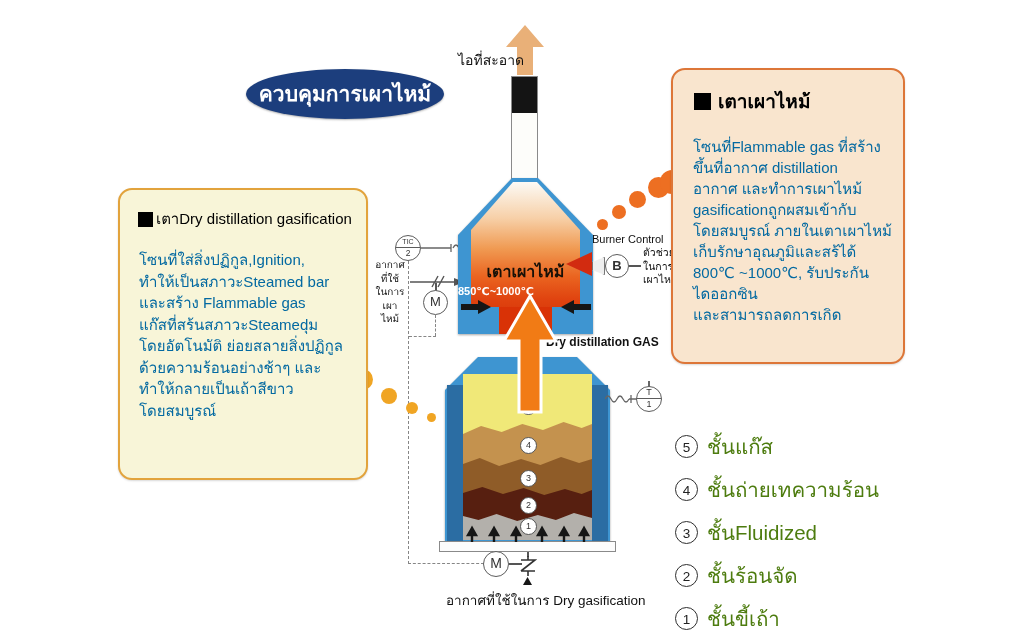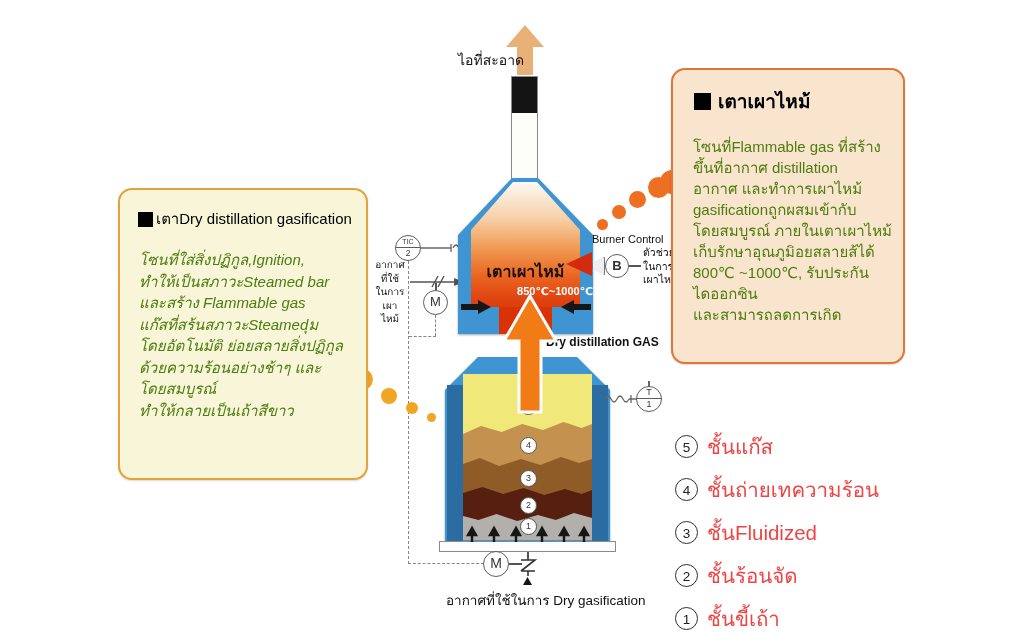--- a/index.html
+++ b/index.html
@@ -8,40 +8,40 @@
   .abs{position:absolute;}
   
   .title-oval{left:246px;top:69px;width:198px;height:50px;background:#1c3e7d;border-radius:50%;
     color:#fff;font-size:21px;font-weight:bold;text-align:center;line-height:50px;box-shadow:0 1px 2px rgba(0,0,0,.3);}
   
   .panel{border-radius:14px;z-index:5;box-shadow:0 1px 2px rgba(0,0,0,.15);}
   .panel-left{left:118px;top:188px;width:246px;height:288px;background:#f8f5d8;border:2px solid #e2a33c;}
   .panel-right{left:671px;top:68px;width:230px;height:292px;background:#f9e5ce;border:2px solid #dd7638;}
   .panel-head{position:absolute;display:flex;align-items:center;color:#000;}
   .sq{display:inline-block;background:#000;margin-right:3px;flex:none;}
-  .p-body{position:absolute;color:#4d7c0f;}
+  .p-body{position:absolute;color:#0369a1;}
   .p-body div{white-space:nowrap;}
   
   .dot{border-radius:50%;z-index:1;}
   .dot-gold{background:#f0a524;}
   .dot-orange{background:#ed6f22;}
   
   .chimney{left:511px;top:76px;width:27px;height:110px;background:#fdfdfa;border:1.5px solid #8a8a8a;box-sizing:border-box;z-index:2;}
   .chimney-cap{position:absolute;left:0;top:0;width:100%;height:36px;background:#141414;}
   
   .furnace-top{left:458px;top:178px;width:135px;height:156px;z-index:2;filter:drop-shadow(0 1px 1px rgba(0,0,0,.35));}
   .ft-outer{position:absolute;left:0;top:0;width:135px;height:156px;background:#3e95d1;
     clip-path:polygon(54px 0,80px 0,135px 57px,135px 156px,0 156px,0 57px);}
   .ft-inner{position:absolute;left:13px;top:4px;width:109px;height:139px;
     clip-path:polygon(42px 0,66px 0,109px 48px,109px 139px,0 139px,0 48px);
     background:linear-gradient(#fcfaf5 0%,#f7d0a8 26%,#f09a52 48%,#ea6420 68%,#e04410 84%,#d63508 100%);}
   .ft-step{position:absolute;width:29px;height:14px;background:#3e95d1;top:129px;}
   .ft-throat{position:absolute;left:41px;top:129px;width:53px;height:27px;background:#d93206;}
   .ft-name{position:absolute;left:0;top:81px;width:135px;text-align:center;font-size:16px;font-weight:bold;color:#161007;}
-  .ft-temp{position:absolute;left:0;top:107px;width:135px;text-align:right;font-size:11px;font-weight:bold;color:#ffffff;}
+  .ft-temp{position:absolute;left:0;top:107px;width:135px;text-align:left;font-size:11px;font-weight:bold;color:#ffffff;}
   
   .furnace-bot{left:445px;top:357px;width:165px;height:185px;z-index:2;filter:drop-shadow(0 1px 1px rgba(0,0,0,.35));}
   .fb-outer{position:absolute;left:0;top:0;width:165px;height:185px;background:#3e95d1;
     clip-path:polygon(33px 0,132px 0,165px 33px,165px 185px,0 185px,0 33px);}
   .fb-col{position:absolute;top:28px;width:16px;height:157px;background:#2b6da3;}
   .fb-int{position:absolute;left:18px;top:17px;width:129px;height:166px;overflow:hidden;background:#f0e878;}
   .layer{position:absolute;left:0;width:129px;}
   .fb-name{position:absolute;left:18px;top:23px;width:129px;text-align:center;font-size:10.5px;color:#1a1a1a;}
   .numc{position:absolute;width:15px;height:15px;border:1px solid #555;border-radius:50%;background:#fff;
     font-size:9px;color:#333;text-align:center;line-height:15px;z-index:3;}
@@ -56,68 +56,69 @@
   .solidv{background:#555;width:1.5px;}
   
   .nozzle{left:566px;top:252px;width:0;height:0;border-right:26px solid #d22b10;border-top:12px solid transparent;border-bottom:12px solid transparent;z-index:3;}
   .cone{left:592px;top:257px;width:13px;height:18px;background:#eeeeee;border:1px solid #777;box-sizing:border-box;
     clip-path:polygon(0 28%,100% 0,100% 100%,0 72%);z-index:3;}
   
   .legend{left:675px;top:430px;z-index:4;}
   .leg-row{display:flex;align-items:center;margin-bottom:10px;}
   .leg-circ{width:23px;height:23px;border:1.5px solid #2e2e2e;border-radius:50%;background:#fff;text-align:center;
     line-height:23px;font-size:13.5px;color:#222;margin-right:9px;flex:none;box-sizing:border-box;}
-  .leg-lab{font-size:20.5px;color:#ef4444;white-space:nowrap;}
+  .leg-lab{font-size:20.5px;color:#4d7c0f;white-space:nowrap;}
   svg{display:block;}
 </style>
 </head>
 <body>
 
 <div id="page">
 
   <div class="abs dot dot-gold" style="left:352px;top:369px;width:21px;height:21px;"></div>
   <div class="abs dot dot-gold" style="left:381px;top:388px;width:16px;height:16px;"></div>
   <div class="abs dot dot-gold" style="left:406px;top:402px;width:12px;height:12px;"></div>
   <div class="abs dot dot-gold" style="left:427px;top:413px;width:9px;height:9px;"></div>
   <div class="abs dot dot-orange" style="left:597px;top:219px;width:11px;height:11px;"></div>
   <div class="abs dot dot-orange" style="left:612px;top:205px;width:14px;height:14px;"></div>
   <div class="abs dot dot-orange" style="left:629px;top:191px;width:17px;height:17px;"></div>
   <div class="abs dot dot-orange" style="left:648px;top:177px;width:21px;height:21px;"></div>
   <div class="abs dot dot-orange" style="left:660px;top:170px;width:24px;height:24px;"></div>
 
+  <div class="abs title-oval">ควบคุมการเผาไหม้</div>
 
   <div class="abs panel panel-left">
     <div class="panel-head" style="left:18px;top:17px;font-size:15px;">
       <span class="sq" style="width:15px;height:15px;"></span>
       <span>เตาDry distillation gasification</span>
     </div>
-    <div class="p-body" style="left:19px;top:59px;font-size:15px;line-height:21.5px;font-style:italic;">
+    <div class="p-body" style="left:19px;top:59px;font-size:15px;line-height:21.5px;">
       <div>โซนที่ใส่สิ่งปฏิกูล,Ignition,</div>
       <div>ทำให้เป็นสภาวะSteamed bar</div>
       <div>และสร้าง Flammable gas</div>
       <div>แก๊สที่สร้นสภาวะSteamedุม</div>
       <div>โดยอัตโนมัติ ย่อยสลายสิ่งปฏิกูล</div>
       <div>ด้วยความร้อนอย่างช้าๆ และ</div>
+      <div>ทำให้กลายเป็นเถ้าสีขาว</div>
       <div>โดยสมบูรณ์</div>
-      <div>ทำให้กลายเป็นเถ้าสีขาว</div>
     </div>
   </div>
 
   <div class="abs panel panel-right">
     <div class="panel-head" style="left:21px;top:16px;font-size:19px;font-weight:bold;">
       <span class="sq" style="width:17px;height:17px;margin-right:7px;"></span>
       <span>เตาเผาไหม้</span>
     </div>
     <div class="p-body" style="left:20px;top:66px;font-size:15px;line-height:21px;">
       <div>โซนที่Flammable gas ที่สร้าง</div>
       <div>ขึ้นที่อากาศ distillation</div>
       <div>อากาศ และทำการเผาไหม้</div>
       <div>gasificationถูกผสมเข้ากับ</div>
       <div>โดยสมบูรณ์ ภายในเตาเผาไหม้</div>
-      <div>เก็บรักษาอุณภูมิอยสลายส้ได้</div>
+      <div>เก็บรักษาอุณภูมิและสร้ได้</div>
       <div>800℃ ~1000℃, รับประกัน</div>
       <div>ไดออกซิน</div>
       <div>และสามารถลดการเกิด</div>
     </div>
   </div>
 
   <svg class="abs" style="left:506px;top:25px;" width="38" height="50">
     <polygon points="19,0 38,22 27,22 27,50 11,50 11,22 0,22" fill="#e9b078"></polygon>
   </svg>
   <div class="abs lbl" style="left:458px;top:49px;font-size:14px;">ไอที่สะอาด</div>

